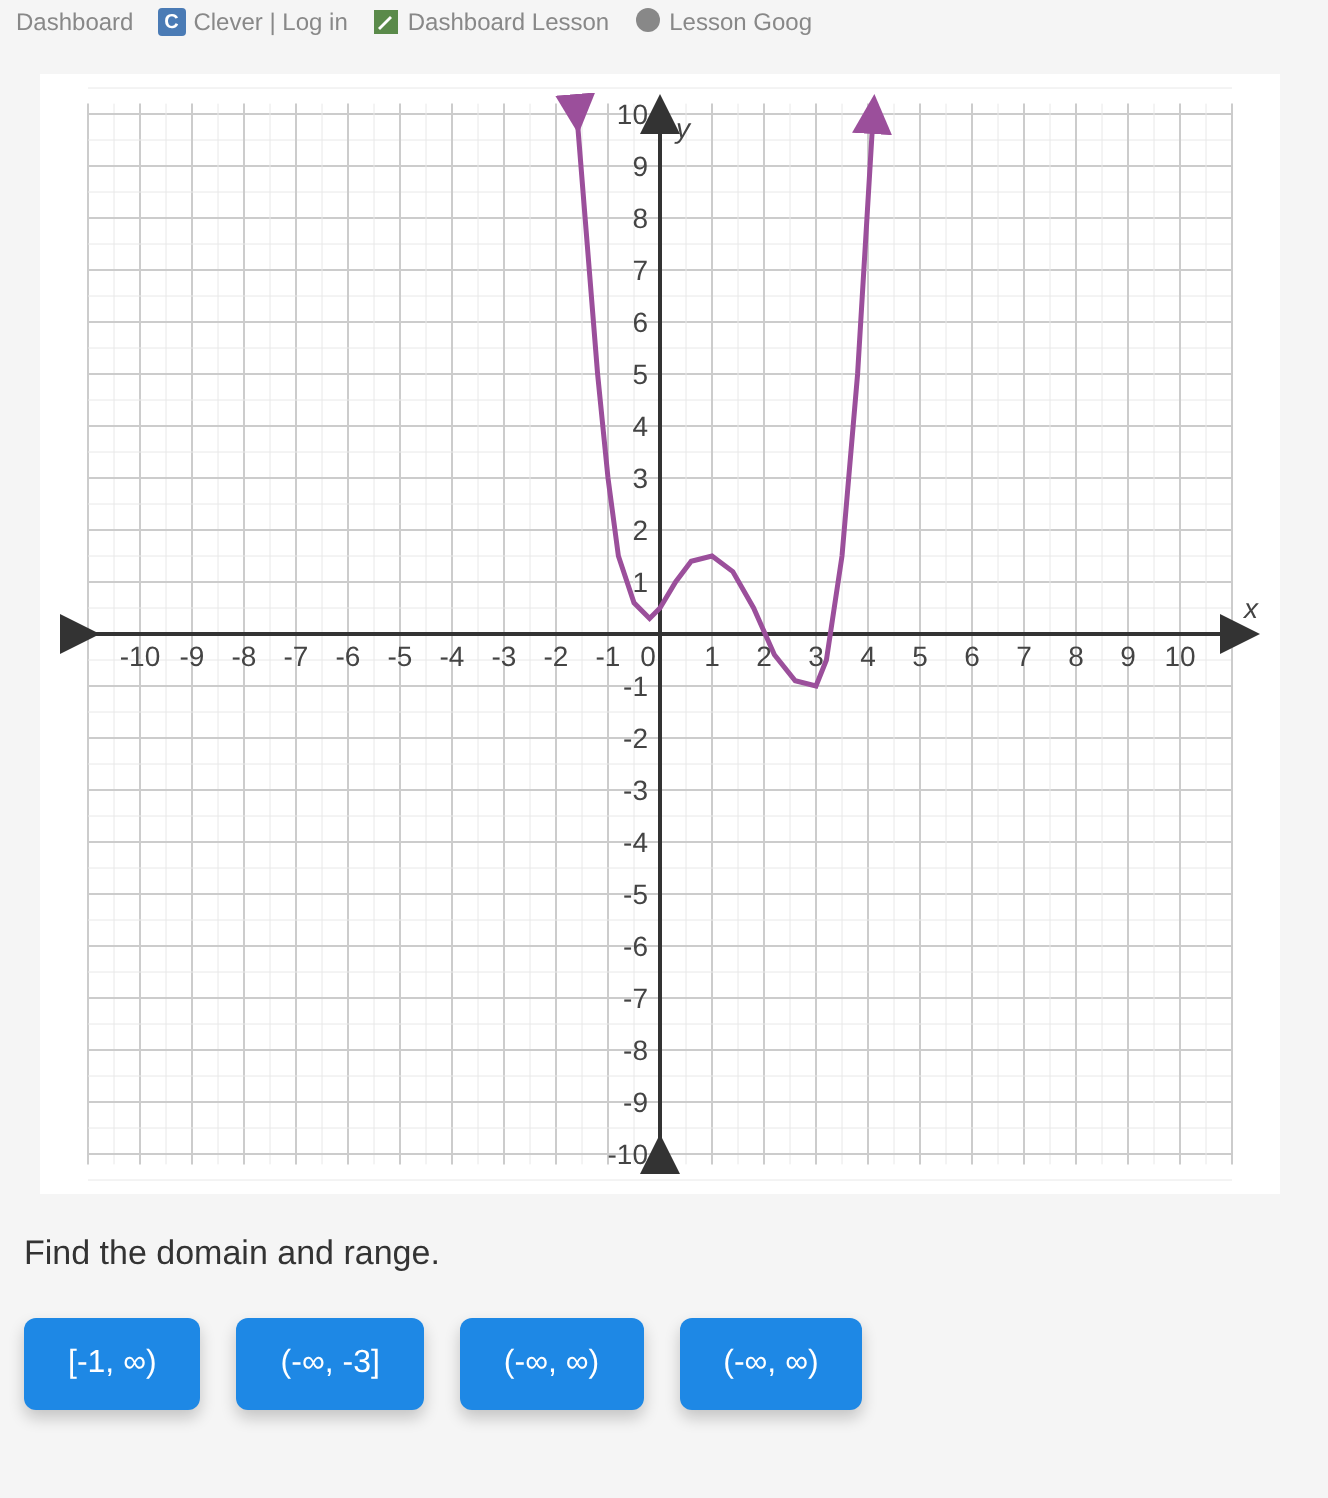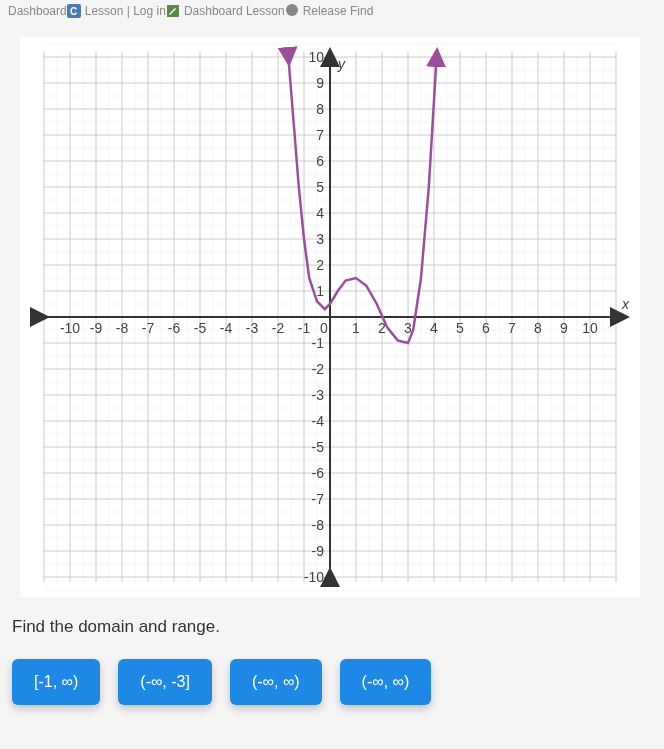--- a/index.html
+++ b/index.html
@@ -10,20 +10,21 @@
     body {
       width: 664px;
       height: 749px;
       background: #f5f5f5;
       font-family: Arial, sans-serif;
       overflow: hidden;
     }
     .top-bar {
       display: flex;
       align-items: center;
+      gap: 12px;
       padding: 0 8px;
       font-size: 12px;
       color: #888;
       height: 22px;
     }
     .top-bar-item {
       display: flex;
       align-items: center;
       gap: 4px;
     }
@@ -75,38 +76,38 @@
   </style>
 </head>
 <body>
 
 <div class="top-bar">
   <div class="top-bar-item">
     <span>Dashboard</span>
   </div>
   <div class="top-bar-item">
     <span class="clever-icon">C</span>
-    <span>Lesson | Log in</span>
+    <span>Clever | Log in</span>
   </div>
   <div class="top-bar-item">
     <span class="pencil-icon">
       <svg viewBox="0 0 14 14">
           <rect x="1" y="1" width="12" height="12" fill="#5a8a4a"></rect>
           <path d="M3 10 L9 4 L10 5 L4 11 Z" fill="#fff"></path>
         </svg>
     </span>
     <span>Dashboard Lesson</span>
   </div>
   <div class="top-bar-item">
     <span>
       <svg width="14" height="14" viewBox="0 0 14 14">
           <circle cx="7" cy="7" r="6" fill="#888"></circle>
         </svg>
     </span>
-    <span>Release Find</span>
+    <span>Lesson Goog</span>
   </div>
 </div>
 
 <div class="graph-container">
   <svg width="620" height="560" viewBox="0 0 620 560">
     <defs>
       <marker id="arrow" markerWidth="10" markerHeight="10" refX="5" refY="5" orient="auto">
         <path d="M0,0 L10,5 L0,10 Z" fill="#333"></path>
       </marker>
       <marker id="arrowP" markerWidth="8" markerHeight="8" refX="4" refY="4" orient="auto">

